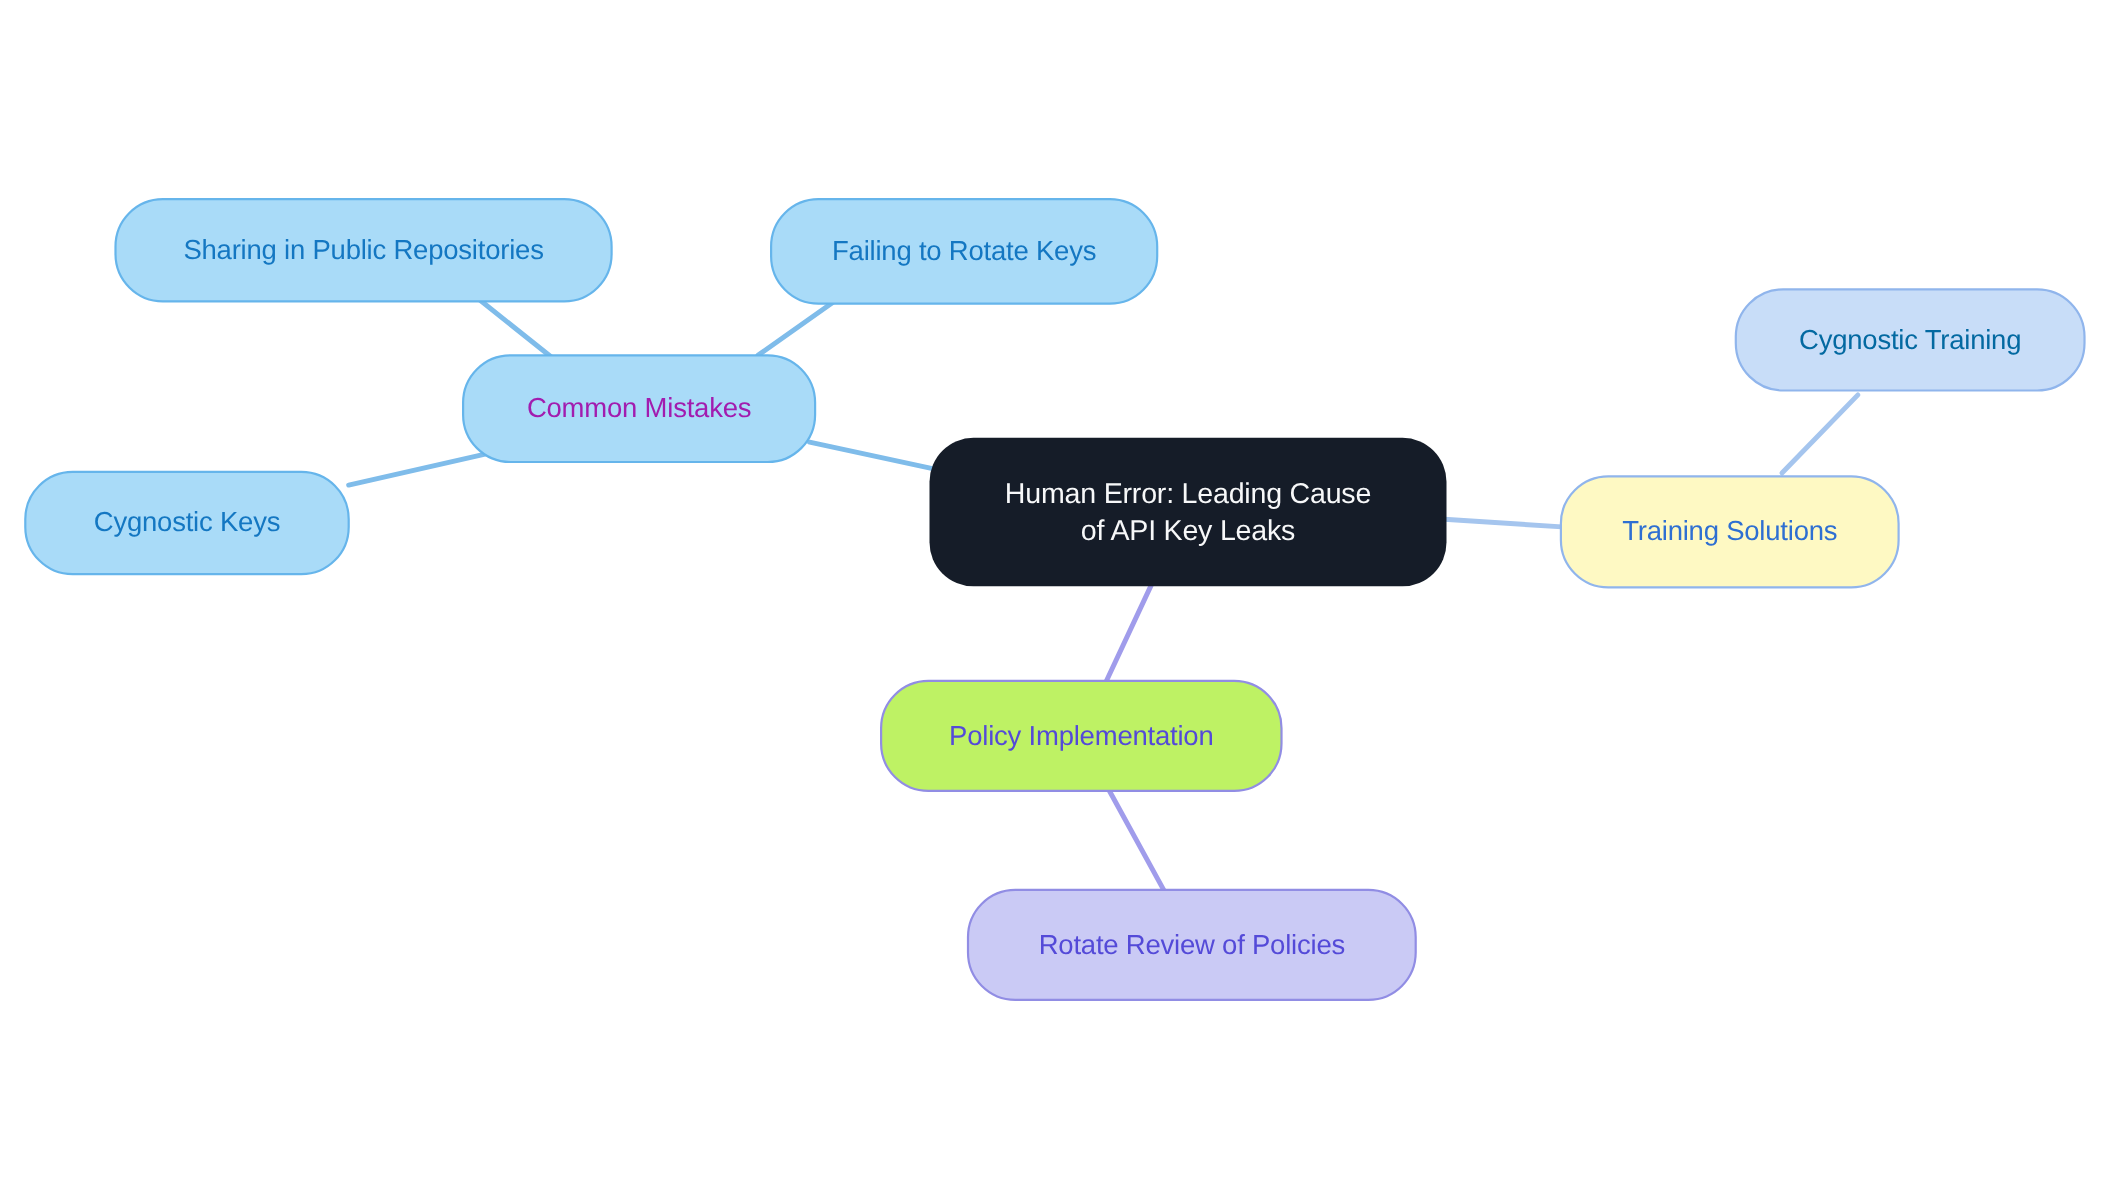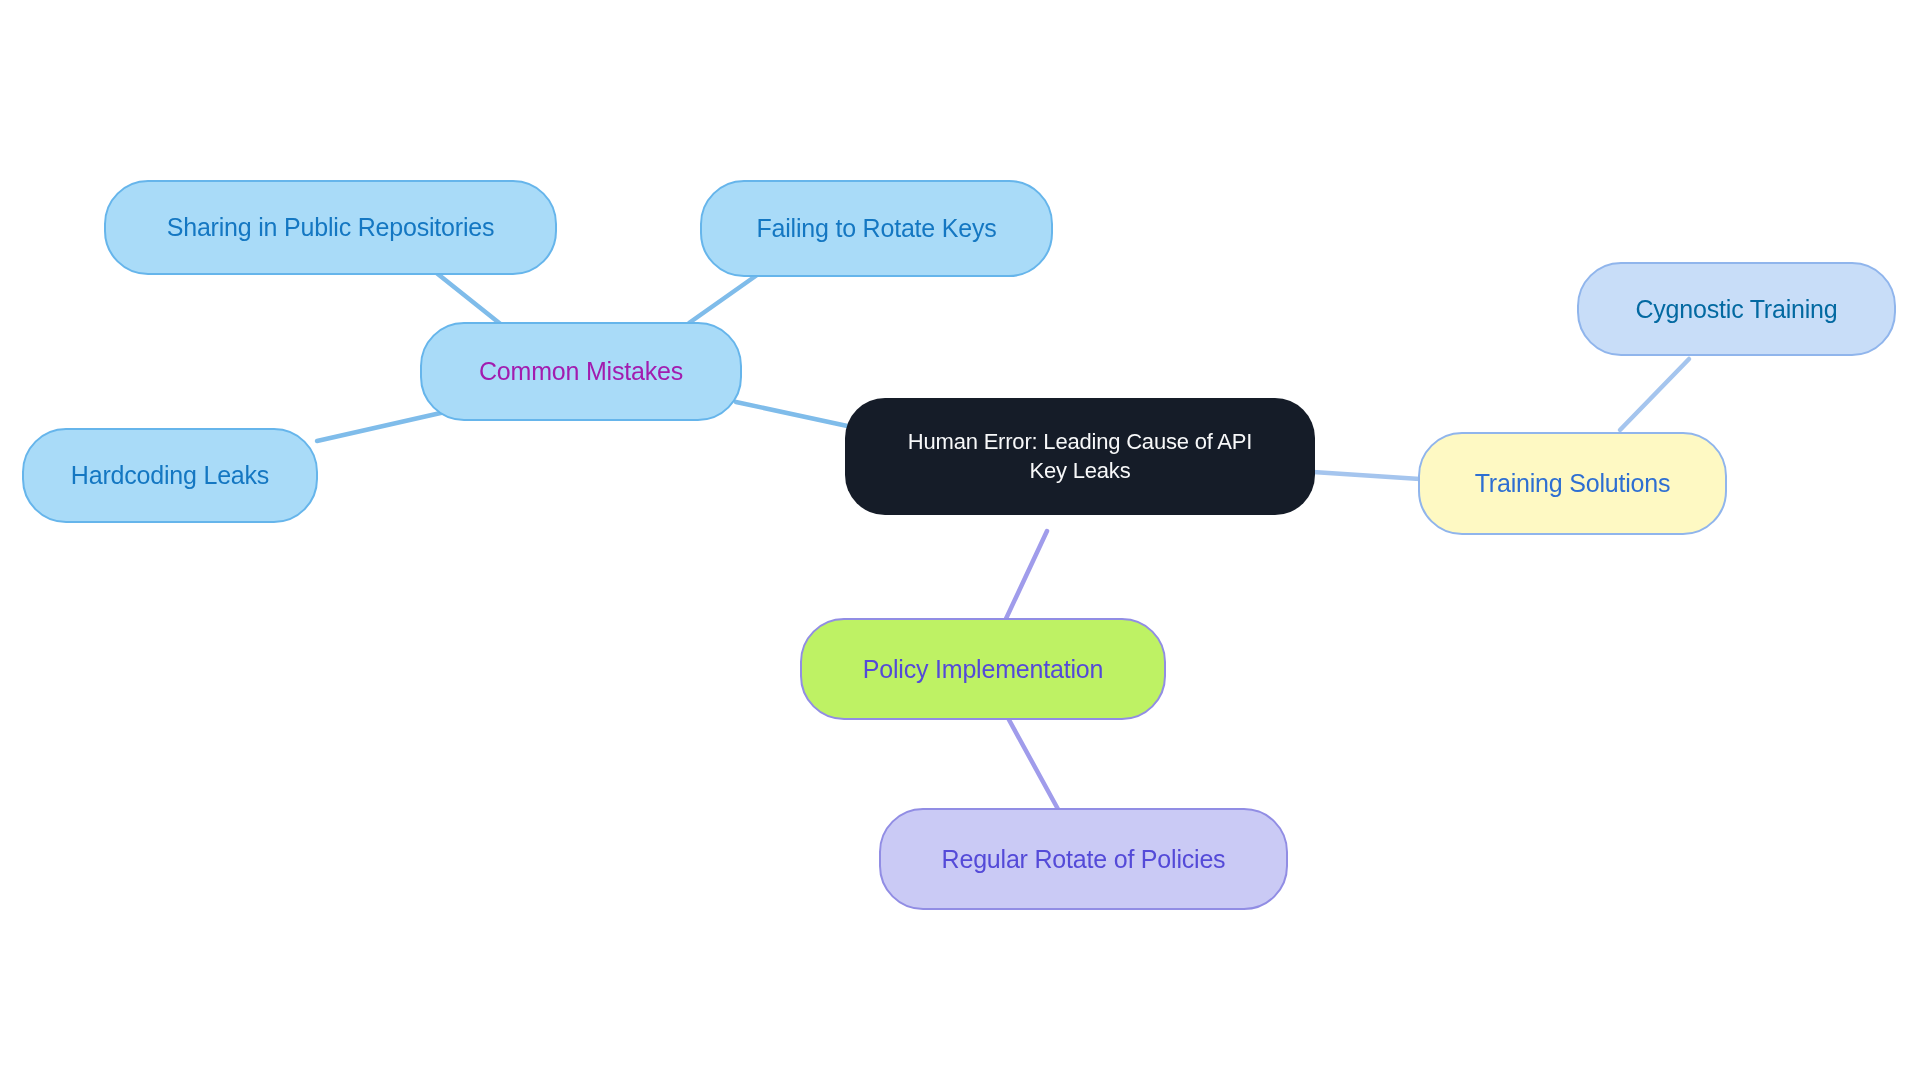--- a/index.html
+++ b/index.html
@@ -55,41 +55,41 @@
       <line x1="424" y1="263" x2="508" y2="330" stroke="#7FBCEA" stroke-width="4.5" stroke-linecap="round"></line>
       <line x1="757" y1="275" x2="689" y2="323" stroke="#7FBCEA" stroke-width="4.5" stroke-linecap="round"></line>
       <line x1="445" y1="412" x2="317" y2="441" stroke="#7FBCEA" stroke-width="4.5" stroke-linecap="round"></line>
       <line x1="736" y1="402" x2="852" y2="427" stroke="#7FBCEA" stroke-width="4.5" stroke-linecap="round"></line>
       <line x1="1313" y1="472" x2="1420" y2="479" stroke="#A5C5EE" stroke-width="4.5" stroke-linecap="round"></line>
       <line x1="1620" y1="430" x2="1689" y2="359" stroke="#A5C5EE" stroke-width="4.5" stroke-linecap="round"></line>
       <line x1="1047" y1="531" x2="1004" y2="623" stroke="#A09CEB" stroke-width="4.5" stroke-linecap="round"></line>
       <line x1="1008" y1="718" x2="1059" y2="811" stroke="#A09CEB" stroke-width="4.5" stroke-linecap="round"></line>
     </svg>
   <div id="nodes-layer">
-      <div class="mm-node root" style="left: 845px; top: 398px; width: 470px; height: 117px; background: rgb(21, 28, 40); color: rgb(247, 248, 249); font-size: 22px;">
+      <div class="mm-node root" style="left: 845px; top: 398px; width: 470px; height: 135px; background: rgb(21, 28, 40); color: rgb(247, 248, 249); font-size: 26px;">
         <span class="mm-label">Human Error: Leading Cause of API Key Leaks</span>
       </div>
       <div class="mm-node" style="left: 420px; top: 322px; width: 322px; height: 99px; background: rgb(169, 219, 248); border-color: rgb(102, 181, 235); color: #a21caf; font-size: 25px;">
         <span class="mm-label">Common Mistakes</span>
       </div>
       <div class="mm-node" style="left: 104px; top: 180px; width: 453px; height: 95px; background: rgb(169, 219, 248); border-color: rgb(102, 181, 235); color: rgb(20, 119, 194); font-size: 25px;">
         <span class="mm-label">Sharing in Public Repositories</span>
       </div>
       <div class="mm-node" style="left: 700px; top: 180px; width: 353px; height: 97px; background: rgb(169, 219, 248); border-color: rgb(102, 181, 235); color: rgb(20, 119, 194); font-size: 25px;">
         <span class="mm-label">Failing to Rotate Keys</span>
       </div>
       <div class="mm-node" style="left: 22px; top: 428px; width: 296px; height: 95px; background: rgb(169, 219, 248); border-color: rgb(102, 181, 235); color: rgb(20, 119, 194); font-size: 25px;">
-        <span class="mm-label">Hardcoding Leaks</span>
+        <span class="mm-label">Cygnostic Keys</span>
       </div>
       <div class="mm-node" style="left: 1418px; top: 432px; width: 309px; height: 103px; background: #fef9c3; border-color: rgb(144, 181, 236); color: rgb(46, 111, 210); font-size: 25px;">
         <span class="mm-label">Training Solutions</span>
       </div>
       <div class="mm-node" style="left: 1577px; top: 262px; width: 319px; height: 94px; background: rgb(200, 221, 248); border-color: rgb(144, 181, 236); color: #0369a1; font-size: 25px;">
         <span class="mm-label">Cygnostic Training</span>
       </div>
       <div class="mm-node" style="left: 800px; top: 618px; width: 366px; height: 102px; background: #bef264; border-color: rgb(145, 141, 228); color: rgb(84, 74, 216); font-size: 25px;">
         <span class="mm-label">Policy Implementation</span>
       </div>
       <div class="mm-node" style="left: 879px; top: 808px; width: 409px; height: 102px; background: rgb(202, 202, 245); border-color: rgb(145, 141, 228); color: rgb(84, 74, 216); font-size: 25px;">
-        <span class="mm-label">Regular Rotate of Policies</span>
+        <span class="mm-label">Rotate Review of Policies</span>
       </div>
     </div>
 </div>
 
 </body></html>

